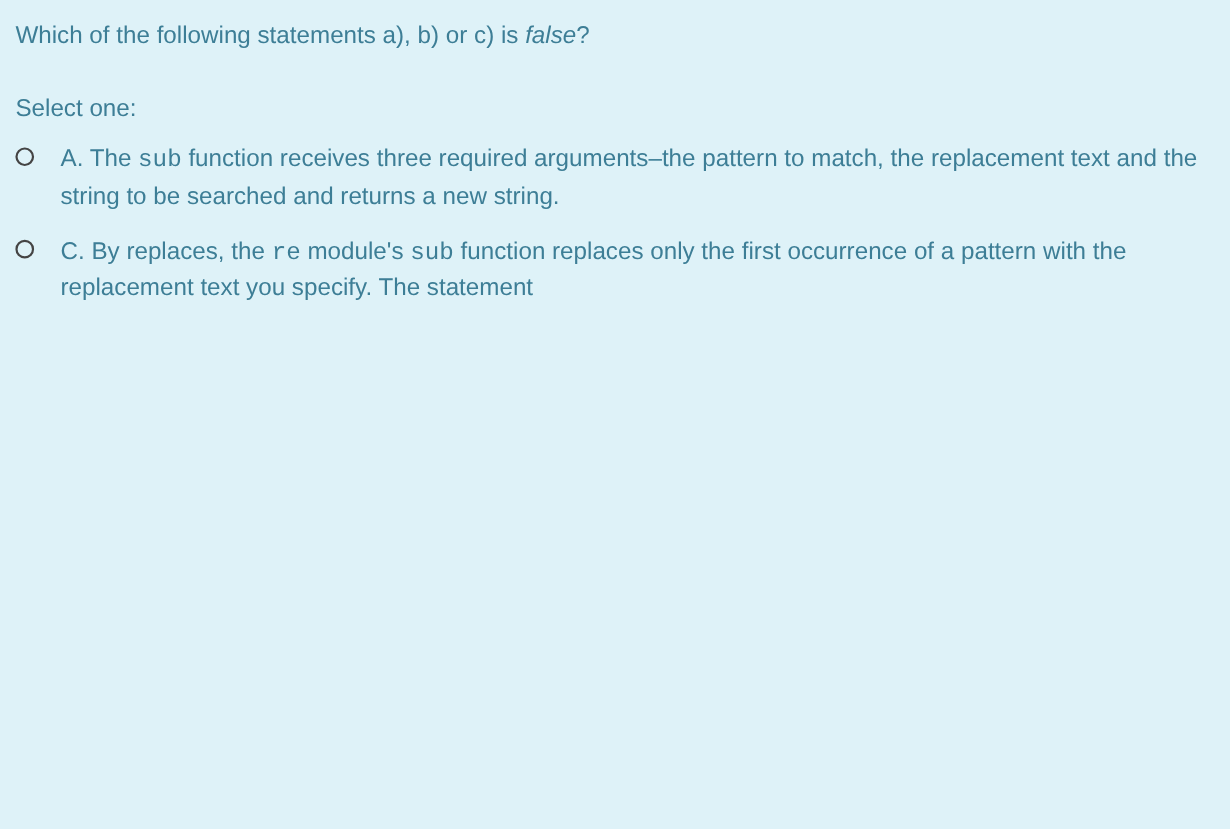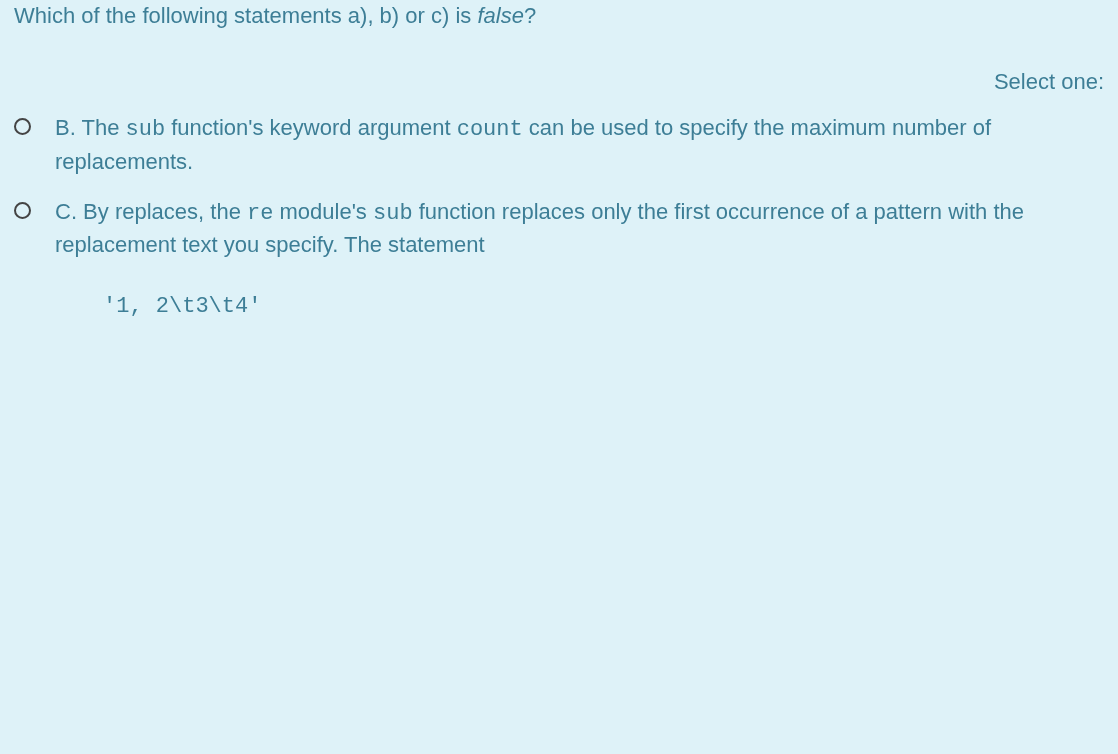--- a/index.html
+++ b/index.html
@@ -5,32 +5,31 @@
   * { box-sizing: border-box; }
   html, body {
     margin: 0;
     padding: 0;
     width: 1118px;
     height: 754px;
     background: #def2f8;
     font-family: Arial, Helvetica, sans-serif;
   }
   .container {
-    padding: 0 14px;
+    padding: 16px 14px;
     color: #3d7e96;
     font-size: 22px;
     line-height: 1.45;
   }
   .question {
     margin-bottom: 34px;
   }
   .italic { font-style: italic; }
   .prompt {
     margin-bottom: 14px;
-    text-align: right;
   }
   .options {
     padding-left: 0;
   }
   .option {
     display: flex;
     align-items: flex-start;
     margin-bottom: 18px;
   }
   .radio {
@@ -64,34 +63,33 @@
 <div class="container">
 
   <div class="question">
     <span>Which of the following statements a), b) or c) is </span><span class="italic">false</span><span>?</span>
   </div>
 
   <div class="prompt">Select one:</div>
 
   <div class="options">
 
-
     <div class="option">
       <div class="radio"></div>
       <div class="opt-body">
-        <span>B. The </span><span class="mono">sub</span><span> function's keyword argument </span><span class="mono">count</span><span> can be used to specify the maximum number of replacements.</span>
+        <span>A. The </span><span class="mono">sub</span><span> function receives three required arguments–the pattern to match, the replacement text and the string to be searched and returns a new string.</span>
       </div>
     </div>
+
 
     <div class="option">
       <div class="radio"></div>
       <div class="opt-body">
         <span>C. By replaces, the </span><span class="mono">re</span><span> module's </span><span class="mono">sub</span><span> function replaces only the first occurrence of a pattern with the replacement text you specify. The statement</span>
 
 
 
-        <div class="code-block">'1, 2\t3\t4'</div>
       </div>
     </div>
 
 
   </div>
 </div>
 
 </body></html>

